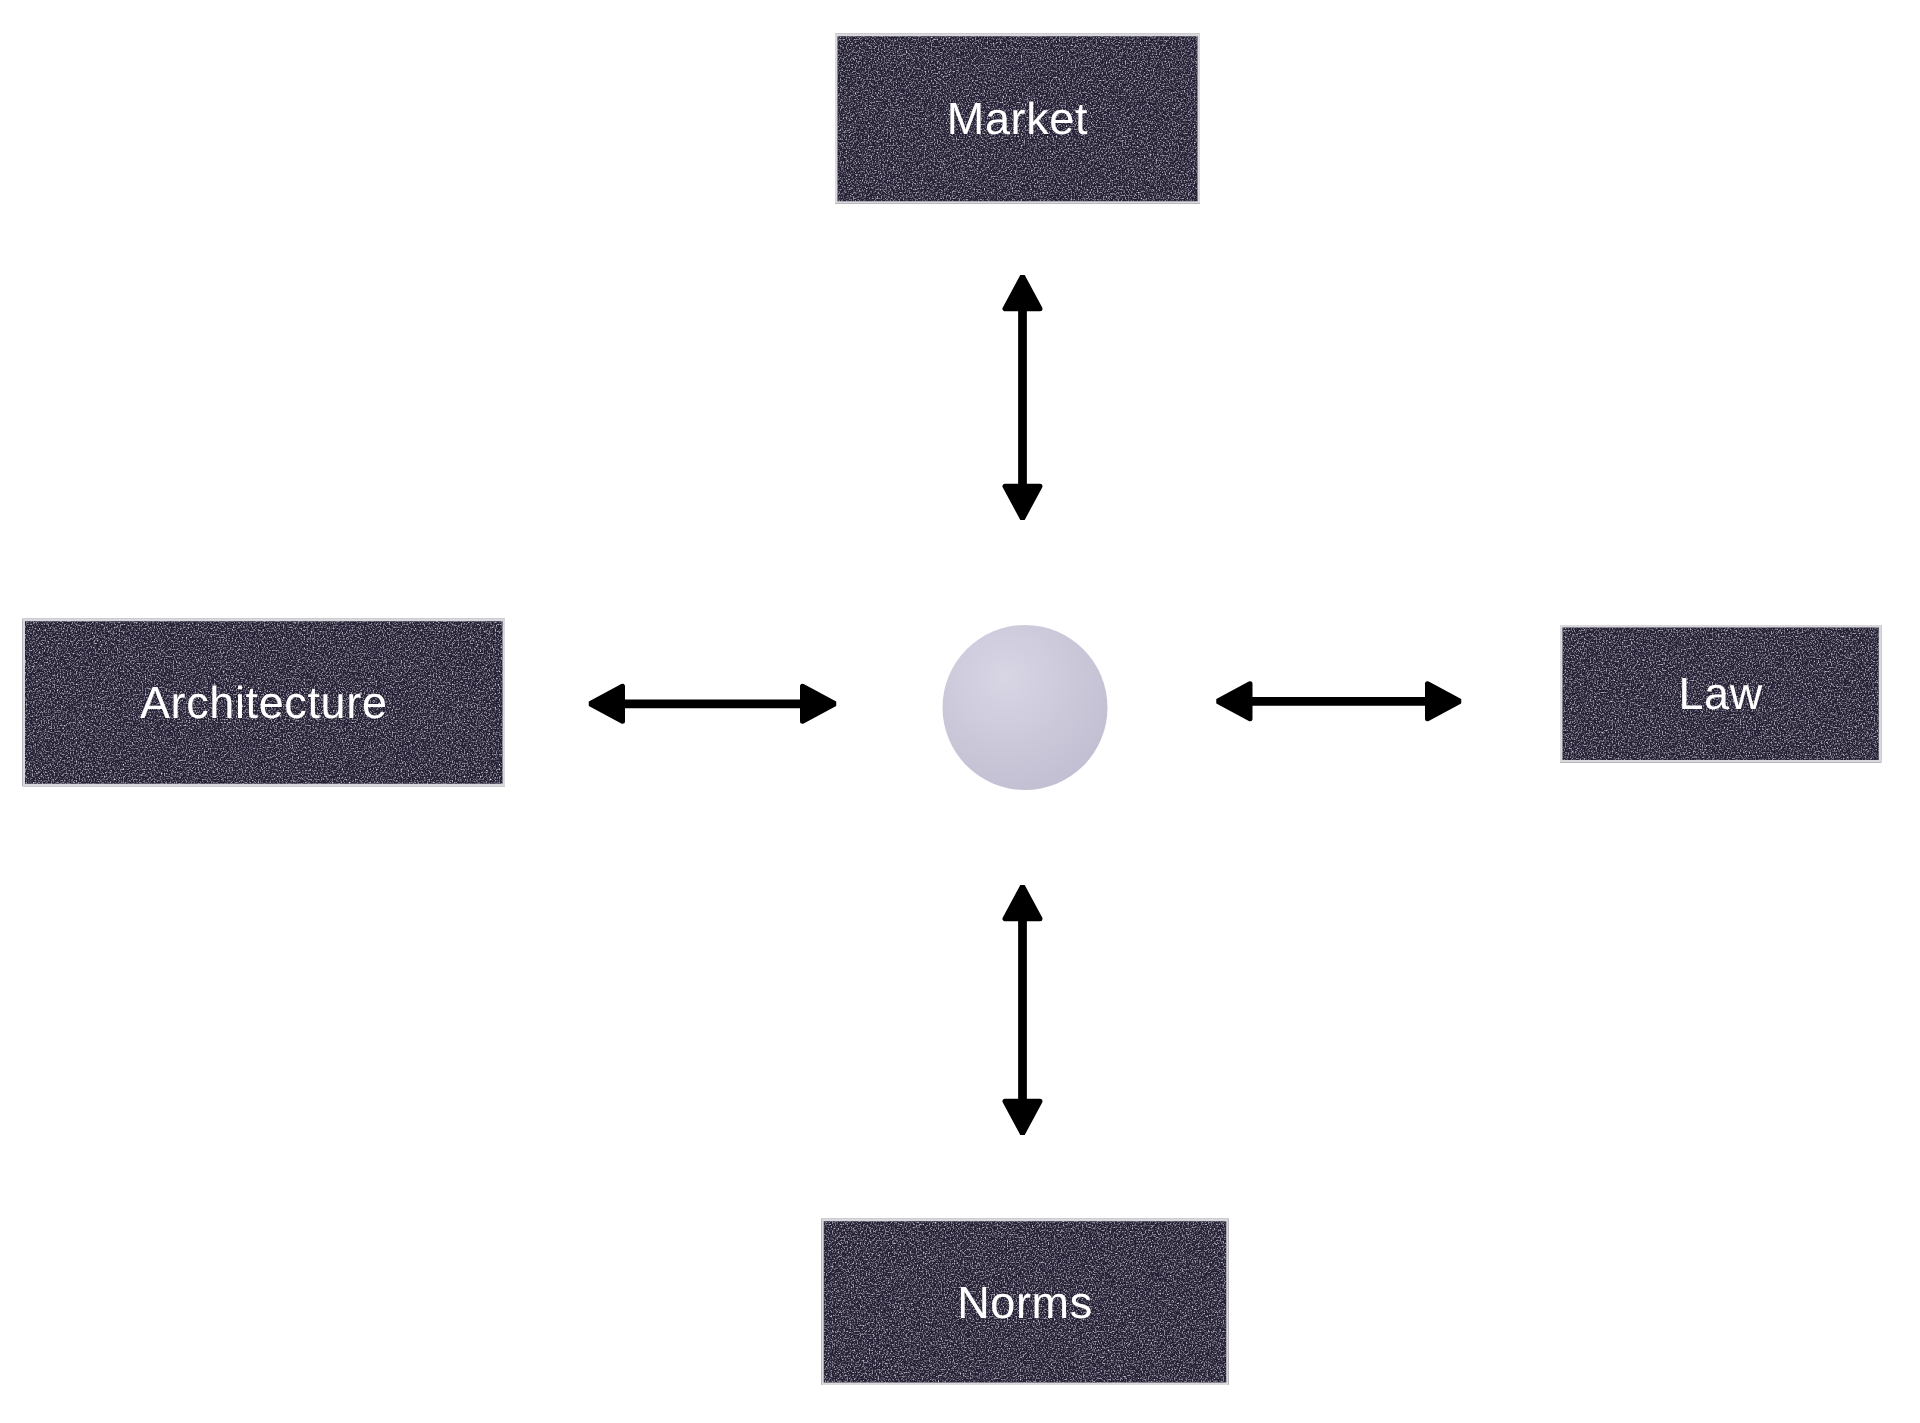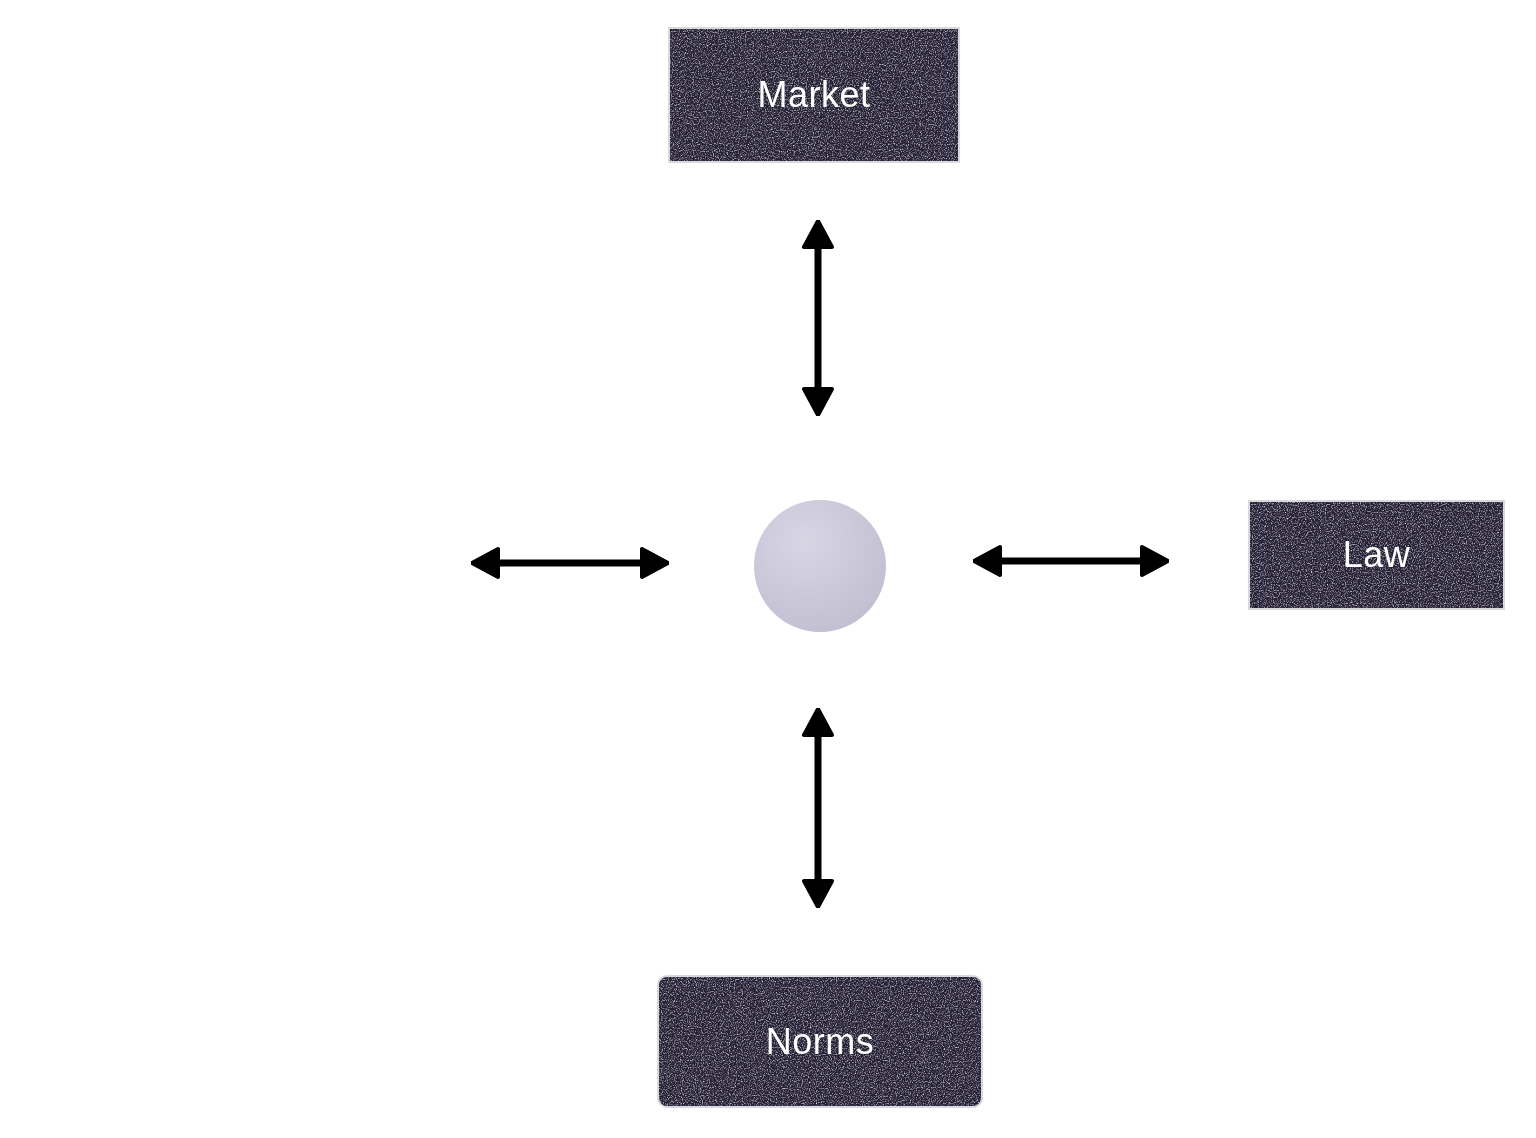--- a/index.html
+++ b/index.html
@@ -49,21 +49,21 @@
     height: 132px;
     border-radius: 50%;
     background: radial-gradient(circle at 38% 32%, #d8d6e5 0%, #cbc8da 45%, #bcb9cd 100%);
   }
   .arrow {
     position: absolute;
   }
   #box-market       { left: 668px;  top: 27px;  width: 292px; height: 136px; }
   #box-architecture { left: 18px;   top: 495px; width: 386px; height: 134px; }
   #box-law          { left: 1248px; top: 500px; width: 257px; height: 110px; }
-  #box-norms        { left: 657px;  top: 975px; width: 326px; height: 133px; border-radius: 10px; }
+  #box-norms        { left: 657px;  top: 975px; width: 326px; height: 133px; }
   #arrow-top    { left: 793px; top: 220px; }
   #arrow-bottom { left: 793px; top: 708px; }
   #arrow-left   { left: 471px; top: 538px; }
   #arrow-right  { left: 973px; top: 536px; }
 </style>
 </head>
 <body>
 
 <svg width="0" height="0" style="position:absolute" aria-hidden="true">
   <defs>
@@ -79,20 +79,26 @@
 
 <div class="stage">
 
   <div class="node-box" id="box-market">
     <svg class="speckle" preserveAspectRatio="none">
       <rect width="100%" height="100%" filter="url(#speckle-filter)"></rect>
     </svg>
     <span class="node-label">Market</span>
   </div>
 
+  <div class="node-box" id="box-architecture">
+    <svg class="speckle" preserveAspectRatio="none">
+      <rect width="100%" height="100%" filter="url(#speckle-filter)"></rect>
+    </svg>
+    <span class="node-label">Architecture</span>
+  </div>
 
   <div class="node-box" id="box-law">
     <svg class="speckle" preserveAspectRatio="none">
       <rect width="100%" height="100%" filter="url(#speckle-filter)"></rect>
     </svg>
     <span class="node-label">Law</span>
   </div>
 
   <div class="node-box" id="box-norms">
     <svg class="speckle" preserveAspectRatio="none">

